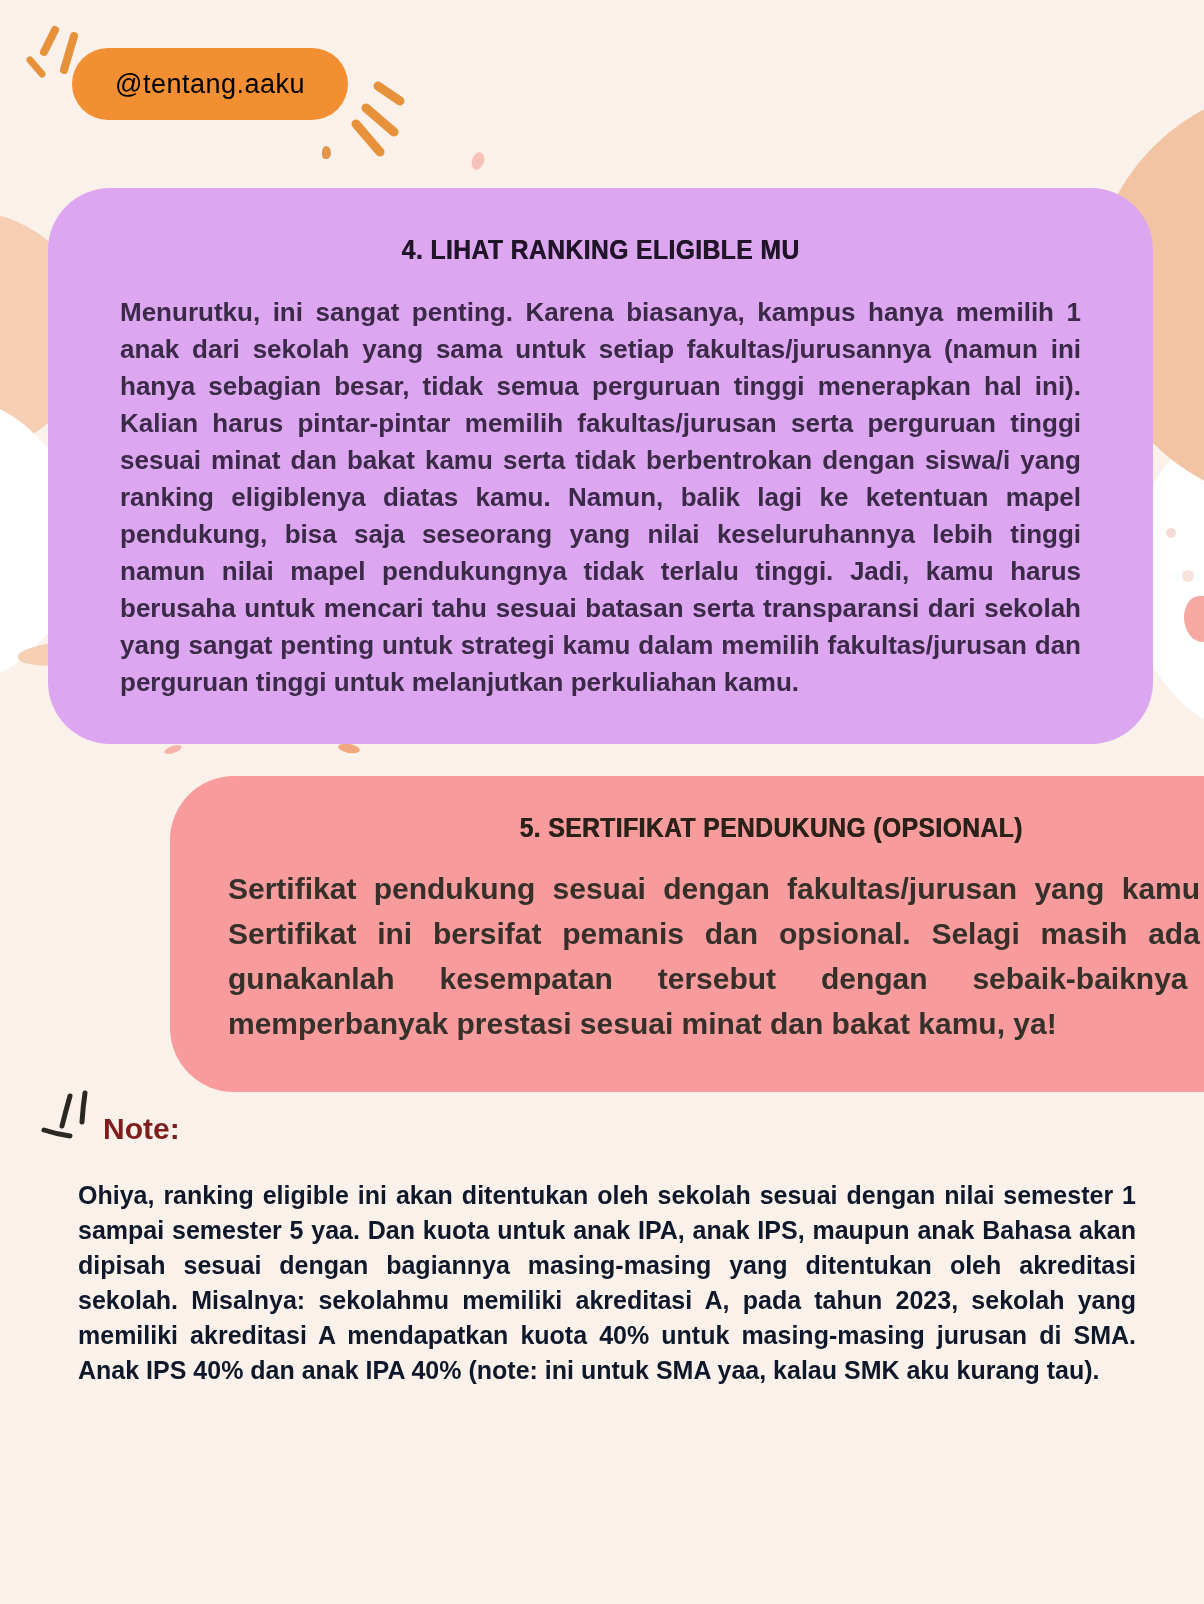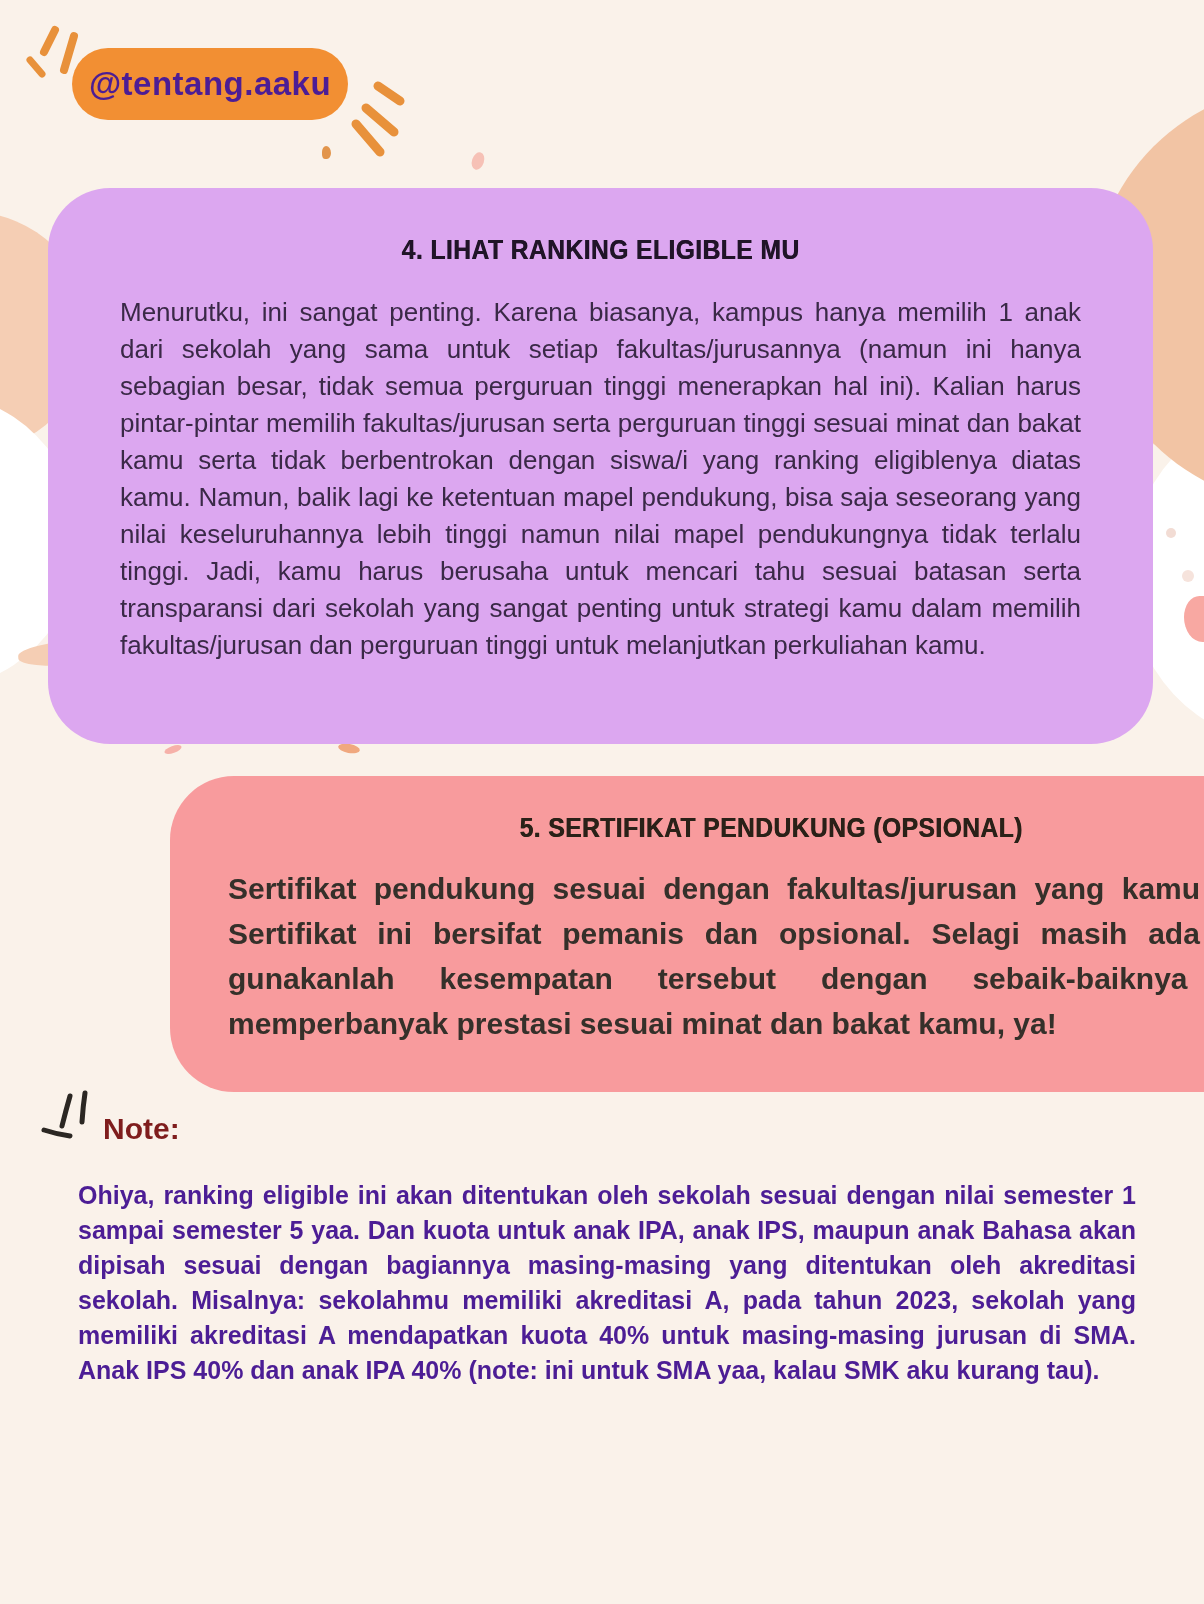--- a/index.html
+++ b/index.html
@@ -32,21 +32,21 @@
   .speck-dash1 { left: 164px; top: 746px; width: 18px; height: 7px; background: #F6B1A9; border-radius: 50%; transform: rotate(-20deg); z-index: 1; }
   .speck-dash2 { left: 338px; top: 744px; width: 22px; height: 9px; background: #F0A87F; border-radius: 50%; transform: rotate(10deg); z-index: 1; }
 
   
   .badge {
     position: absolute; left: 72px; top: 48px; width: 276px; height: 72px;
     background: #F28F33; border-radius: 36px; z-index: 4;
     display: flex; align-items: center; justify-content: center;
   }
   .badge span {
-    font-size: 33px; font-weight: bold; color: #4c1d95; letter-spacing: 0.5px;
+    font-size: 27px; font-weight: normal; color: #000000; letter-spacing: 0.5px;
   }
   .sparkle { position: absolute; z-index: 4; }
   .sparkle-left  { left: 22px;  top: 22px; }
   .sparkle-right { left: 350px; top: 80px; }
 
   
   .card { position: absolute; z-index: 3; }
   .card h2 {
     text-align: center;
     font-size: 28px; font-weight: 900;
@@ -61,41 +61,41 @@
     -moz-text-align-last: left;
     text-align-last: left;
   }
   .card-purple {
     left: 48px; top: 188px; width: 1105px; height: 556px;
     background: #DCA7F0; border-radius: 62px;
     padding: 46px 72px 8px 72px;
   }
   .card-purple h2 { color: #201428; margin-bottom: 28px; }
   .card-purple p  {
-    color: #3A2947; font-size: 26px; font-weight: normal; line-height: 37px;
+    color: #3A2947; font-size: 26px; font-weight: bold; line-height: 37px;
   }
   .card-pink {
     left: 170px; top: 776px; width: 1202px; height: 316px;
     background: #F89B9D; border-radius: 64px;
     padding: 36px 58px 0 58px;
   }
   .card-pink h2 { color: #2A2118; margin-bottom: 22px; }
   .card-pink p  {
     color: #35302A; font-size: 30px; font-weight: bold; line-height: 45px;
   }
 
   
   .note-label {
     position: absolute; left: 103px; top: 1112px; z-index: 3;
     font-size: 30px; font-weight: bold; color: #7f1d1d;
   }
   .note-doodle { position: absolute; left: 38px; top: 1090px; z-index: 3; }
   .note-body {
     position: absolute; left: 78px; top: 1178px; width: 1058px; z-index: 3;
-    font-size: 25px; font-weight: bold; color: #4c1d95; line-height: 35px;
+    font-size: 25px; font-weight: bold; color: #0f172a; line-height: 35px;
     text-align: justify;
     -moz-text-align-last: left;
     text-align-last: left;
   }
 </style>
 </head>
 <body>
 
 <div class="canvas">
 

